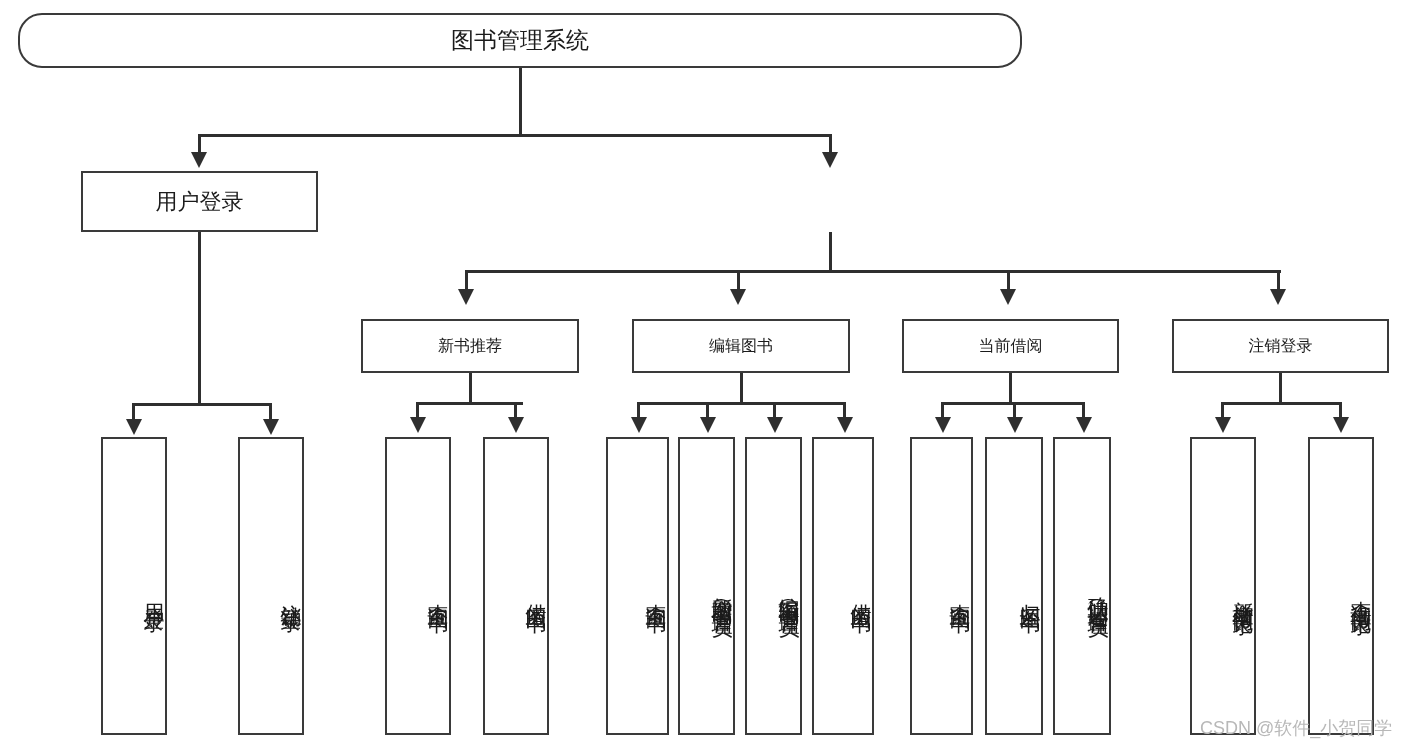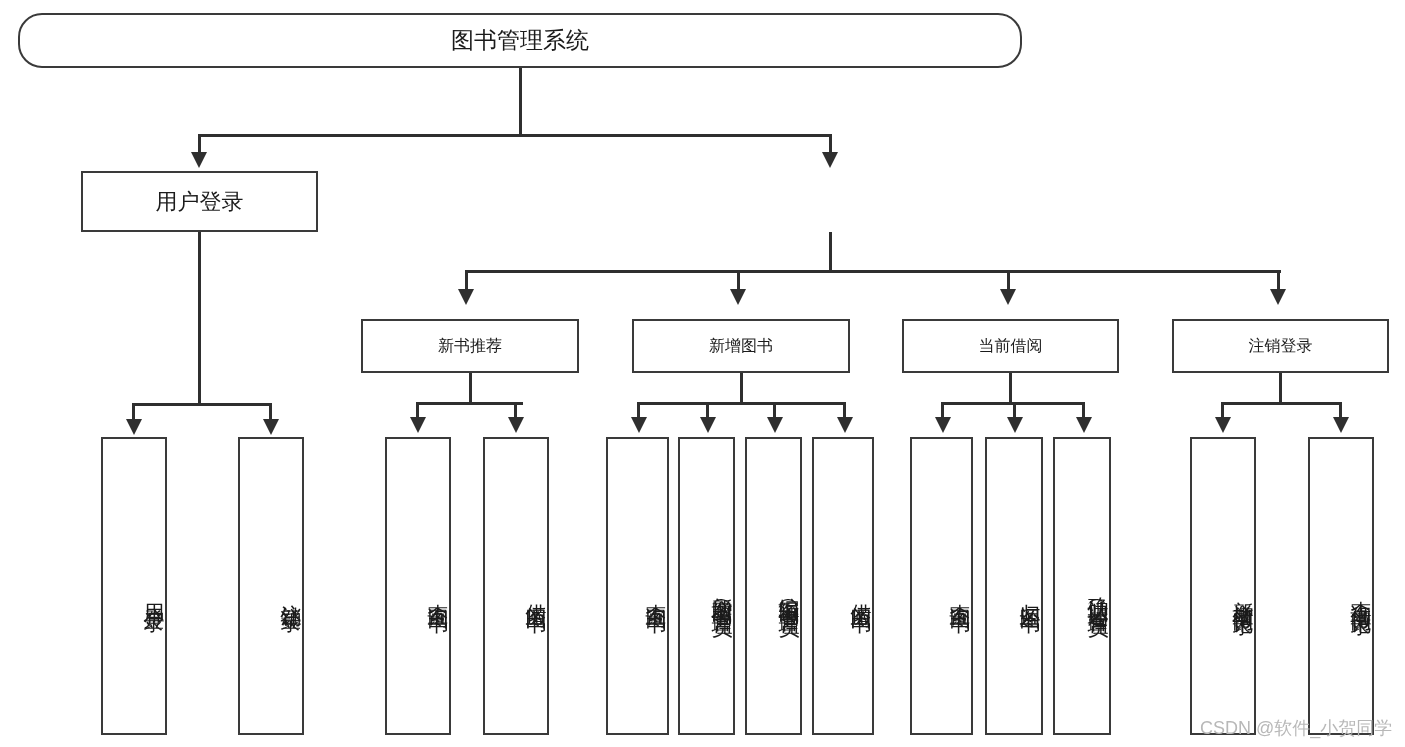--- a/index.html
+++ b/index.html
@@ -114,21 +114,21 @@
   <div class="edge-v" style="left: 465px; top: 270px; height: 22px; background: rgb(47, 47, 47);"></div>
   <div class="arrow" style="left: 458px; top: 289px; border-top-color: rgb(47, 47, 47);"></div>
   <div class="edge-v" style="left: 737px; top: 270px; height: 22px; background: rgb(47, 47, 47);"></div>
   <div class="arrow" style="left: 730px; top: 289px; border-top-color: rgb(47, 47, 47);"></div>
   <div class="edge-v" style="left: 1007px; top: 270px; height: 22px; background: rgb(47, 47, 47);"></div>
   <div class="arrow" style="left: 1000px; top: 289px; border-top-color: rgb(47, 47, 47);"></div>
   <div class="edge-v" style="left: 1277px; top: 270px; height: 22px; background: rgb(47, 47, 47);"></div>
   <div class="arrow" style="left: 1270px; top: 289px; border-top-color: rgb(47, 47, 47);"></div>
 
   <div class="node level3" style="left: 361px; top: 319px; width: 218px; height: 54px; border-color: rgb(58, 58, 58); background: rgb(255, 255, 255); color: rgb(27, 27, 27);">新书推荐</div>
-  <div class="node level3" style="left: 632px; top: 319px; width: 218px; height: 54px; border-color: rgb(58, 58, 58); background: rgb(255, 255, 255); color: rgb(27, 27, 27);">新增图书</div>
+  <div class="node level3" style="left: 632px; top: 319px; width: 218px; height: 54px; border-color: rgb(58, 58, 58); background: rgb(255, 255, 255); color: rgb(27, 27, 27);">编辑图书</div>
   <div class="node level3" style="left: 902px; top: 319px; width: 217px; height: 54px; border-color: rgb(58, 58, 58); background: rgb(255, 255, 255); color: rgb(27, 27, 27);">当前借阅</div>
   <div class="node level3" style="left: 1172px; top: 319px; width: 217px; height: 54px; border-color: rgb(58, 58, 58); background: rgb(255, 255, 255); color: rgb(27, 27, 27);">注销登录</div>
 
   <div class="edge-v" style="left: 469px; top: 373px; height: 31px; background: rgb(47, 47, 47);"></div>
   <div class="edge-h" style="left: 416px; top: 402px; width: 107px; background: rgb(47, 47, 47);"></div>
   <div class="edge-v" style="left: 416px; top: 402px; height: 16px; background: rgb(47, 47, 47);"></div>
   <div class="arrow" style="left: 410px; top: 417px; border-top-color: rgb(47, 47, 47);"></div>
   <div class="edge-v" style="left: 514px; top: 402px; height: 16px; background: rgb(47, 47, 47);"></div>
   <div class="arrow" style="left: 508px; top: 417px; border-top-color: rgb(47, 47, 47);"></div>
 

